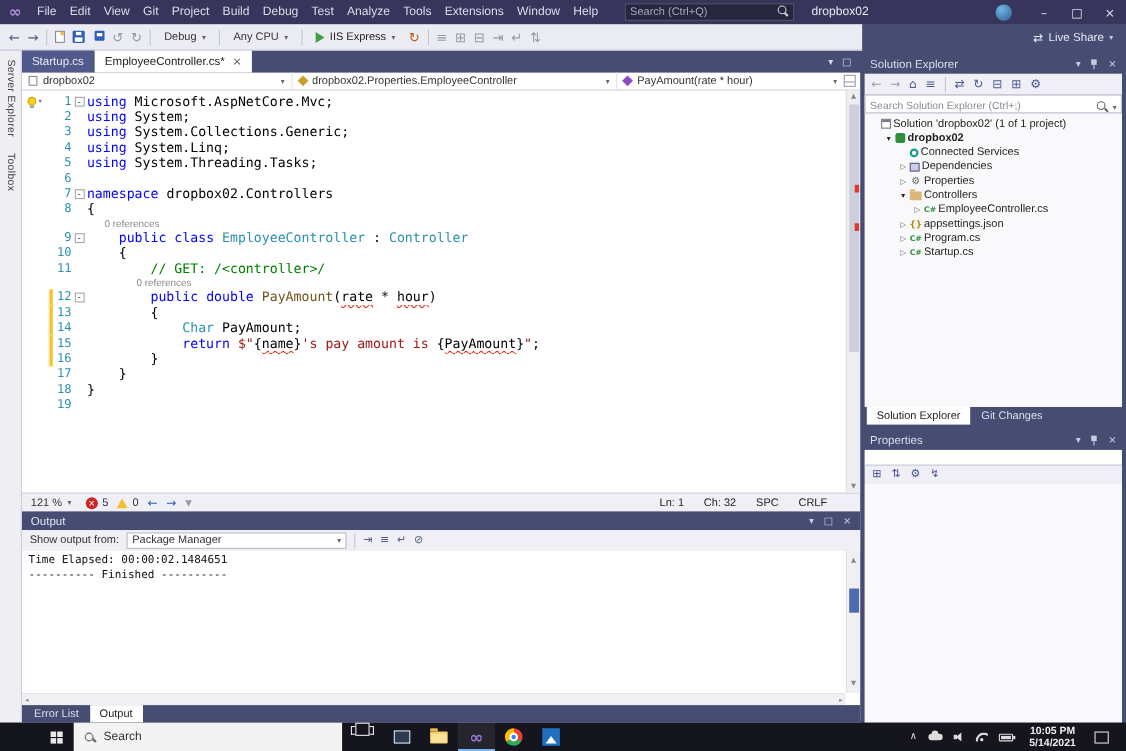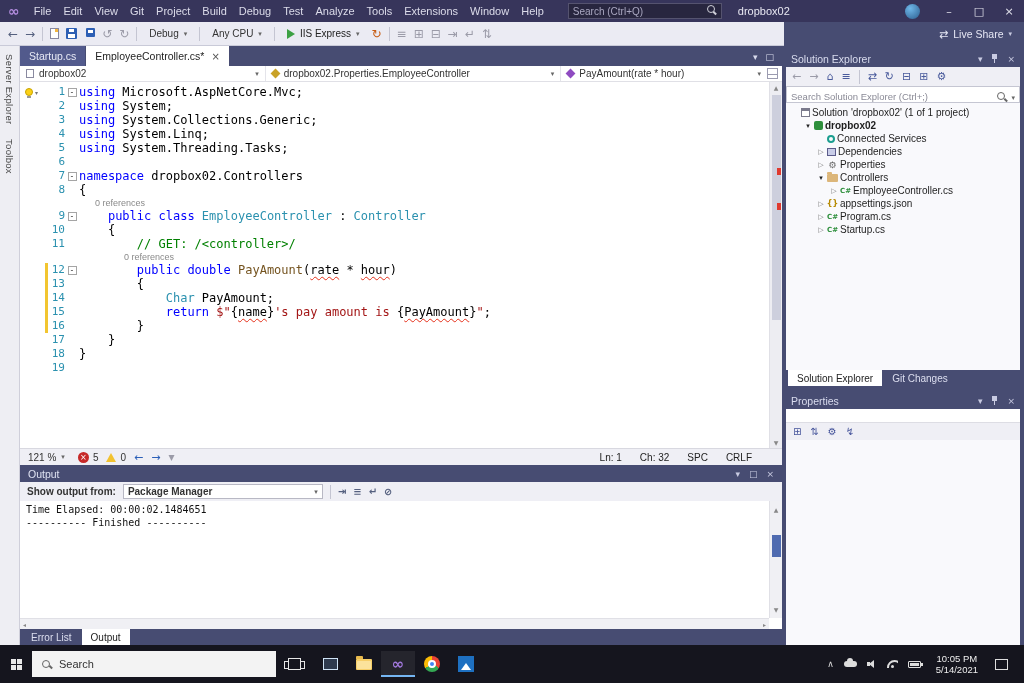--- a/index.html
+++ b/index.html
@@ -103,21 +103,21 @@
   .err-badge{width:11px;height:11px;border-radius:50%;background:#C62828;color:#fff;font-size:8px;display:flex;align-items:center;justify-content:center;font-family:"DejaVu Sans",sans-serif;}
   .warn-badge{width:0;height:0;border-left:5px solid transparent;border-right:5px solid transparent;border-bottom:9px solid #F2C230;}
   .cnt{margin-left:-4px;}
   .navarrow{color:#2B5FB8;font-size:11px;font-family:"DejaVu Sans",sans-serif;}
   .pos-cluster{margin-left:auto;display:flex;gap:18px;padding-right:22px;color:#222;}
 
   
   .output{flex:1;display:flex;flex-direction:column;background:#fff;min-height:0;}
   .out-header{height:17px;background:#474C72;color:#DFE2F2;font-size:10.5px;display:flex;align-items:center;padding:0 8px;flex:0 0 auto;}
   .hicons{margin-left:auto;display:flex;gap:9px;font-size:9px;color:#C9CBE2;font-family:"DejaVu Sans",sans-serif;}
-  .out-src{height:19px;background:#EFEFF5;display:flex;align-items:center;gap:7px;padding:0 7px;font-size:10px;color:#333;flex:0 0 auto;font-weight:bold;}
+  .out-src{height:19px;background:#EFEFF5;display:flex;align-items:center;gap:7px;padding:0 7px;font-size:10px;color:#333;flex:0 0 auto;}
   .dd.box{width:200px;height:15px;background:#fff;border:1px solid #B8B8C4;justify-content:space-between;padding:0 4px;}
   .srcico{font-size:10px;color:#55607F;font-family:"DejaVu Sans",sans-serif;}
   .out-body{flex:1;position:relative;font:10px/13px "DejaVu Sans Mono",monospace;color:#111;padding:2px 6px;overflow:hidden;}
   .out-vscroll{position:absolute;top:0;right:0;width:13px;height:calc(100% - 11px);background:#F0F0F4;border-left:1px solid #E0E0E6;}
   .out-thumb{position:absolute;left:2px;top:34px;width:9px;height:22px;background:#4F6BB0;}
   .out-hscroll{position:absolute;left:0;right:13px;bottom:0;height:11px;background:#F0F0F4;border-top:1px solid #E0E0E6;display:flex;justify-content:space-between;align-items:center;padding:0 3px;font-size:6px;color:#888;}
   .out-tabs{height:16px;background:#474C72;display:flex;gap:1px;padding-left:2px;flex:0 0 auto;}
   .btab{font-size:10px;padding:0 9px;display:flex;align-items:center;color:#DDDFF0;}
   .btab.active{background:#fff;color:#222;}
 
@@ -164,21 +164,21 @@
 
   
   .statusbar{height:17px;background:#3E4470;color:#E9EBF7;font-size:10px;display:flex;align-items:center;padding:0 9px;flex:0 0 auto;}
   .sb-right{margin-left:auto;display:flex;align-items:center;gap:6px;}
   .sb-up{font-size:10px;font-family:"DejaVu Sans",sans-serif;}
   .sb-caret{font-size:7px;font-family:"DejaVu Sans",sans-serif;}
   .sb-bell{width:12px;height:12px;border-radius:2px;background:#D9532C;position:relative;}
   .sb-bell::after{content:'';position:absolute;left:4px;top:4px;width:4px;height:4px;border-radius:50%;background:#fff;}
 
   
-  .taskbar{height:38px;background:#15151E;display:flex;align-items:center;flex:0 0 auto;}
+  .taskbar{height:26px;background:#15151E;display:flex;flex:0 0 auto;padding-left:35px;}
   .start-btn{width:32px;height:26px;display:flex;align-items:center;justify-content:center;}
   .winlogo{display:grid;grid-template-columns:5px 5px;grid-template-rows:5px 5px;gap:1px;}
   .winlogo span{background:#E8E8E8;}
   .tk-search{width:244px;height:26px;background:#F3F3F3;display:flex;align-items:center;gap:7px;padding:0 9px;color:#333;font-size:11px;}
   .tv{width:13px;height:12px;border:1px solid #E6E6E6;position:relative;margin:0 12px;}
   .tv::before{content:'';position:absolute;left:-5px;top:2px;width:3px;height:6px;border:1px solid #E6E6E6;border-right:none;}
   .tv::after{content:'';position:absolute;right:-5px;top:2px;width:3px;height:6px;border:1px solid #E6E6E6;border-left:none;}
   .tk-app{width:34px;height:26px;display:flex;align-items:center;justify-content:center;}
   .tk-app.active{background:rgba(255,255,255,.07);box-shadow:inset 0 -2px 0 #75B6F3;}
   .appwin{width:15px;height:12px;border:1px solid #CFE3F5;background:#2E3A4E;}
@@ -196,21 +196,21 @@
   .cloud::before{content:'';position:absolute;left:3px;top:-3px;width:6px;height:6px;border-radius:50%;background:#DDD;}
   .spk{width:10px;height:8px;position:relative;}
   .spk::before{content:'';position:absolute;left:0;top:2px;width:3px;height:4px;background:#DDD;}
   .spk::after{content:'';position:absolute;left:2px;top:0;border-top:4px solid transparent;border-bottom:4px solid transparent;border-right:5px solid #DDD;}
   .wifi{width:11px;height:8px;position:relative;overflow:hidden;}
   .wifi::before{content:'';position:absolute;left:0;bottom:-7px;width:11px;height:11px;border:2px solid #DDD;border-radius:50%;}
   .wifi::after{content:'';position:absolute;left:4px;bottom:0;width:3px;height:3px;background:#DDD;border-radius:50%;}
   .batt{width:13px;height:7px;border:1px solid #DDD;border-radius:1px;position:relative;}
   .batt::before{content:'';position:absolute;right:-3px;top:1px;width:2px;height:3px;background:#DDD;}
   .batt::after{content:'';position:absolute;inset:1px;background:#DDD;}
-  .clock{text-align:center;font-size:9.5px;line-height:11px;color:#EEE;padding:0 5px;}
+  .clock{text-align:center;font-size:9.5px;line-height:11px;color:#EEE;padding:0 5px;font-weight:bold;}
   .notif{width:13px;height:11px;border:1px solid #DDD;margin:0 10px 0 2px;}
 </style>
 </head>
 <body>
 
 <div class="vs">
 
   <header class="titlebar">
     <span class="vs-logo ico">∞</span>
     <nav class="menubar">

